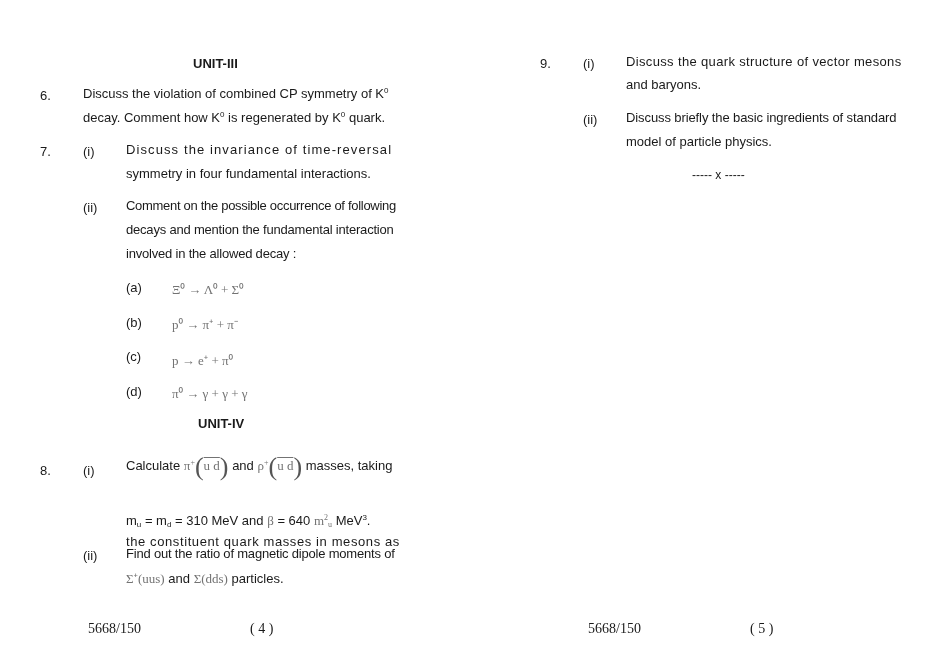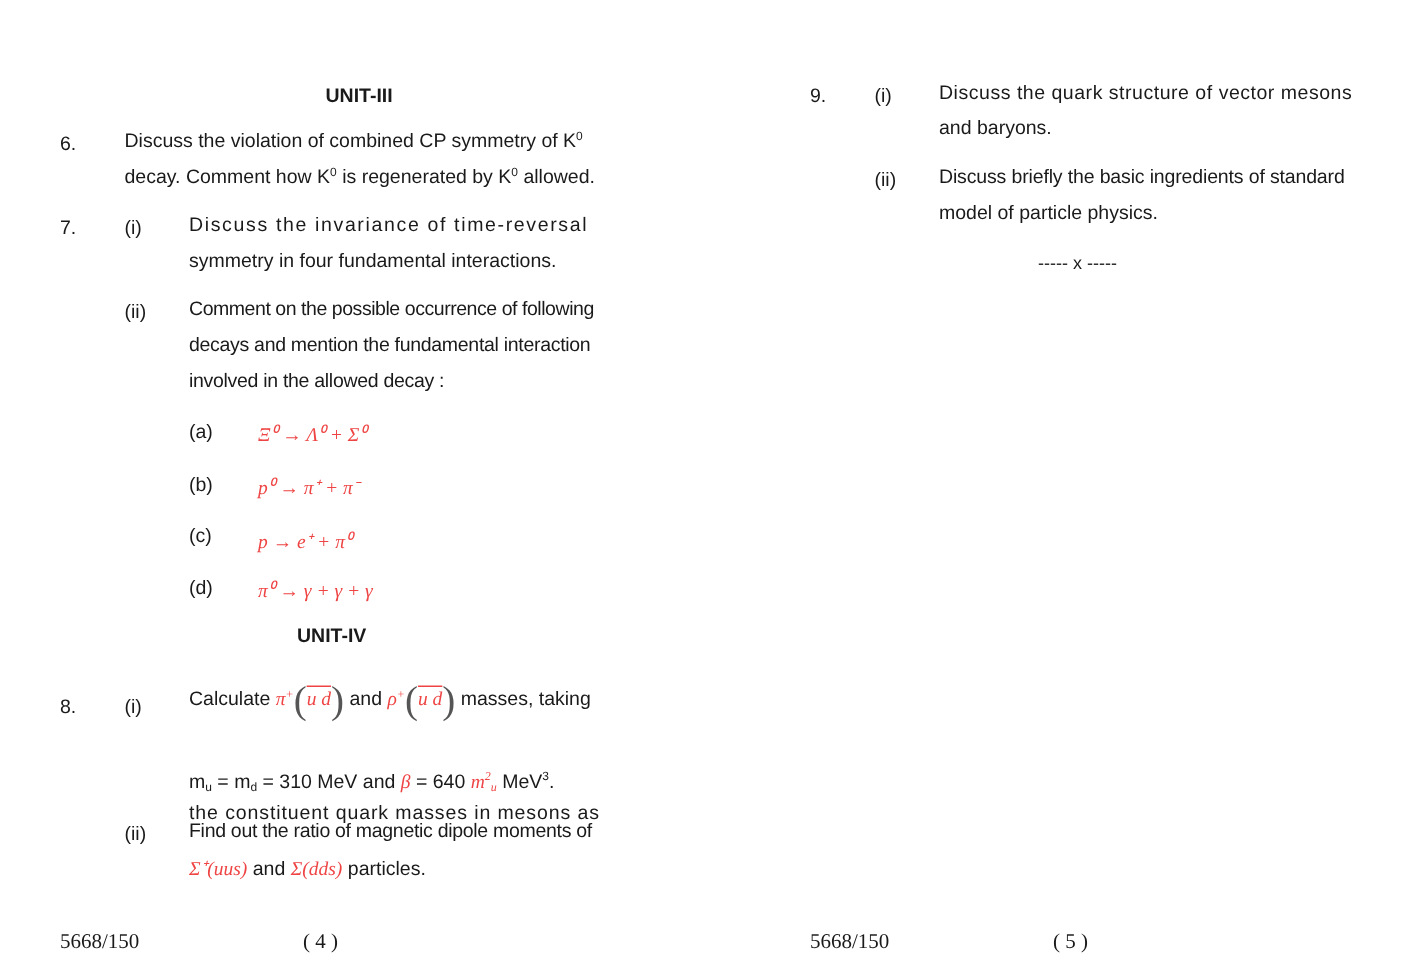--- a/index.html
+++ b/index.html
@@ -2,36 +2,36 @@
 <html><head>
   <meta charset="utf-8">
   <style>
     html, body { margin: 0; padding: 0; background: #ffffff; }
     body { width: 943px; height: 648px; position: relative; overflow: hidden;
       font-family: "Liberation Sans", sans-serif; color: #1a1a1a; font-size: 13px; }
     .abs { position: absolute; white-space: nowrap; }
     .heading { font-weight: bold; font-size: 13px; }
     .num { font-size: 13px; }
     .txt { font-size: 13px; line-height: 24px; }
-    .math { font-family: "Liberation Serif", serif; font-style: italic; font-size: 13px; color: #ef4444; }
-    .serif { font-family: "Liberation Serif", serif; font-size: 14px; }
+    .math { font-family: "Liberation Serif", serif; font-size: 13px; color: #737373; }
+    .serif { font-family: "Liberation Serif", serif; font-size: 14px; margin-left: 48px; }
     sup { font-size: 8px; vertical-align: 5px; line-height: 0; }
     sub { font-size: 8px; vertical-align: -2px; line-height: 0; }
     .paren { font-family: "Liberation Serif", serif; font-size: 26px; font-weight: 100; color:#555; vertical-align: -5px; }
     .bar { text-decoration: overline; }
   </style>
 </head>
 <body>
 
 <div>
-  <div class="abs heading" style="left:217px;top:56px;">UNIT-III</div>
+  <div class="abs heading" style="left:193px;top:56px;">UNIT-III</div>
 
   <div class="abs num" style="left:40px;top:88px;">6.</div>
   <div class="abs txt" style="left:83px;top:82px;"><span>Discuss the violation of combined CP symmetry of K</span><sup>0</sup></div>
-  <div class="abs txt" style="left:83px;top:106px;"><span>decay. Comment how K</span><sup>0</sup><span> is regenerated by K</span><sup>0</sup><span> allowed.</span></div>
+  <div class="abs txt" style="left:83px;top:106px;"><span>decay. Comment how K</span><sup>0</sup><span> is regenerated by K</span><sup>0</sup><span> quark.</span></div>
 
   <div class="abs num" style="left:40px;top:144px;">7.</div>
   <div class="abs num" style="left:83px;top:144px;">(i)</div>
   <div class="abs txt" style="left:126px;top:138px;letter-spacing:1.1px;">Discuss the invariance of time-reversal</div>
   <div class="abs txt" style="left:126px;top:162px;">symmetry in four fundamental interactions.</div>
 
   <div class="abs num" style="left:83px;top:200px;">(ii)</div>
   <div class="abs txt" style="left:126px;top:194px;letter-spacing:-0.3px;">Comment on the possible occurrence of following</div>
   <div class="abs txt" style="left:126px;top:218px;letter-spacing:-0.2px;">decays and mention the fundamental interaction</div>
   <div class="abs txt" style="left:126px;top:242px;letter-spacing:-0.2px;">involved in the allowed decay :</div>

